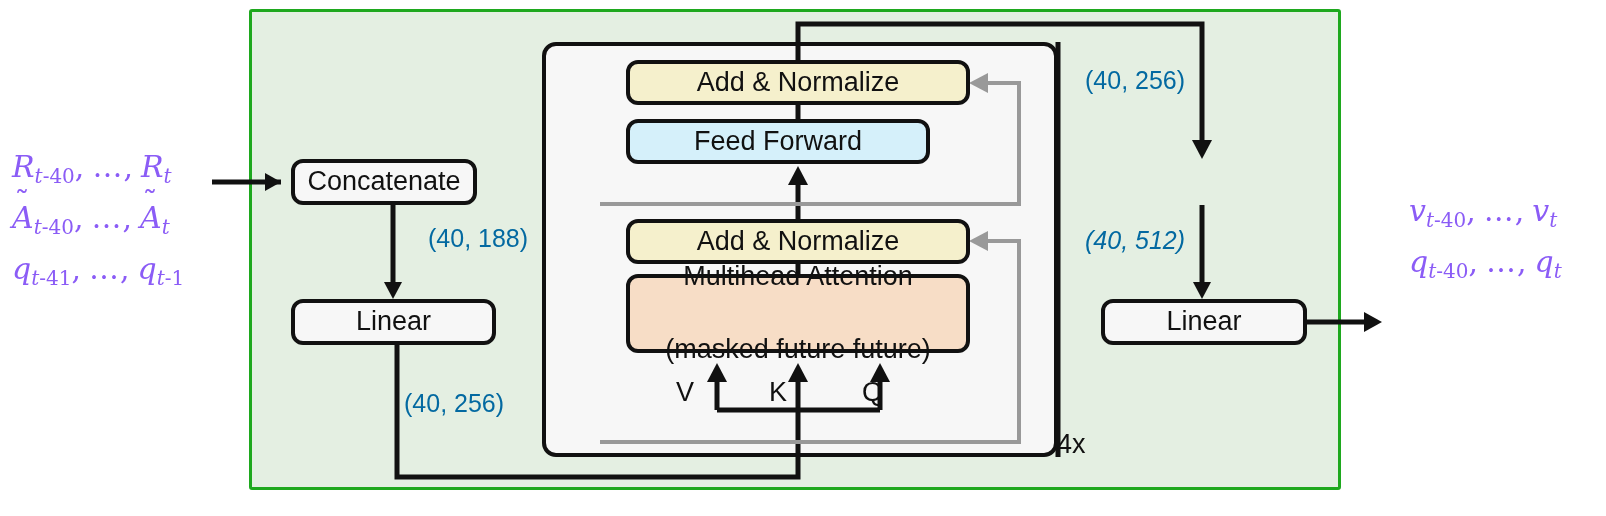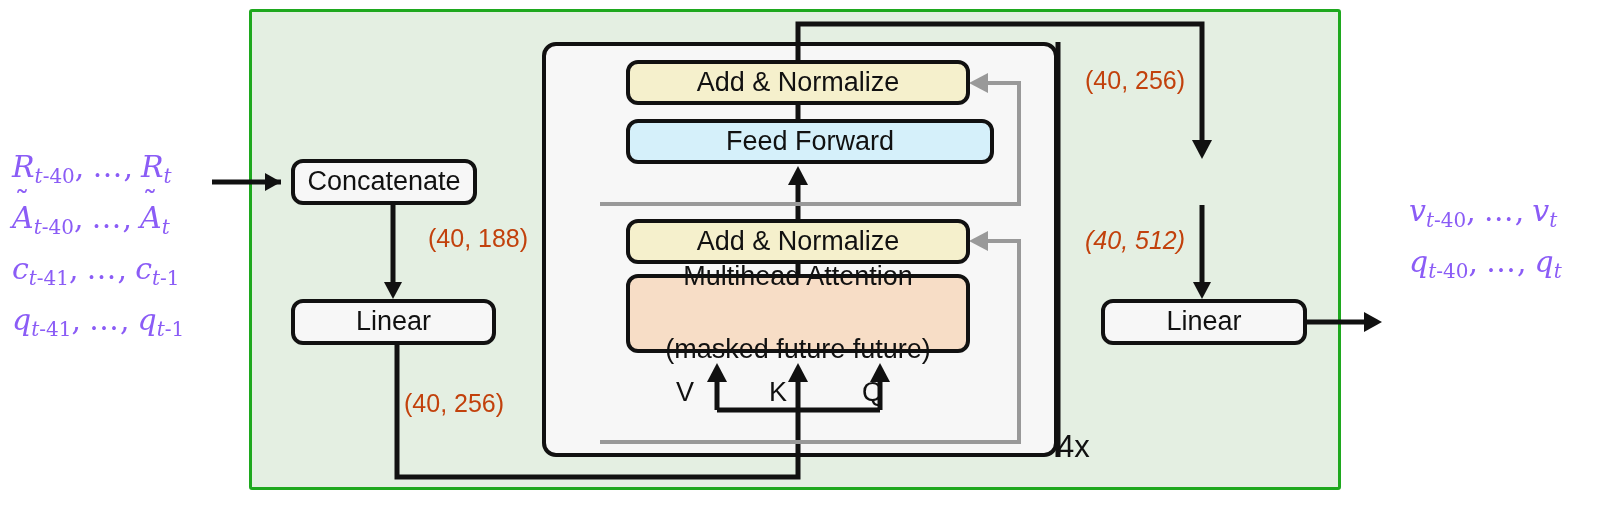--- a/index.html
+++ b/index.html
@@ -28,44 +28,44 @@
     text-align:center;color:#111111;font-size:27px;line-height:1.18;
     background:#f7f7f7;
   }
   .node.yellow{background:#f5f0cc;}
   .node.blue{background:#d5f0fa;}
   .node.peach{background:#f7ddc6;gap:41px;}
 
   #n-concat{left:291px;top:159px;width:186px;height:46px;}
   #n-linear-left{left:291px;top:299px;width:205px;height:46px;}
   #n-addnorm-top{left:626px;top:60px;width:344px;height:45px;}
-  #n-feedforward{left:626px;top:119px;width:368px;height:45px;}
+  #n-feedforward{left:626px;top:119px;width:304px;height:45px;}
   #n-addnorm-bot{left:626px;top:219px;width:344px;height:45px;}
   #n-attention{left:626px;top:274px;width:344px;height:79px;
       flex-direction:column;justify-content:center;}
   #n-rnn{left:1101px;top:159px;width:201px;height:46px;}
   #n-linear-right{left:1101px;top:299px;width:206px;height:46px;}
 
   
   .math-col{position:absolute;font-family:"DejaVu Serif",serif;color:#8b5cf6;}
   #inputs{left:12px;top:146px;width:215px;}
   #outputs{left:1369px;top:190px;width:230px;margin-left:40px;}
   .math-line{font-size:30px;line-height:41px;white-space:nowrap;font-style:italic;}
   .math-line .up{font-style:normal;}
   .sub{font-size:20px;vertical-align:-0.30em;font-style:italic;}
   .sub .up{font-style:normal;}
   .ell{font-style:normal;letter-spacing:1px;}
 
   
-  .dim{position:absolute;color:#c2410c;font-size:25px;white-space:nowrap;}
+  .dim{position:absolute;color:#0369a1;font-size:25px;white-space:nowrap;}
   #dim-40-188{left:404px;top:224px;margin-left:24px;}
   #dim-40-256-left{left:404px;top:389px;}
   #dim-40-256-top{left:1085px;top:66px;}
   #dim-40-512{left:1085px;top:226px;font-style:italic;}
-  #lbl-4x{position:absolute;left:1057px;top:429px;color:#111;font-size:31px;}
+  #lbl-4x{position:absolute;left:1057px;top:429px;color:#111;font-size:27px;}
 
   
   .vkq{position:absolute;color:#111;font-size:27px;}
   #lbl-v{left:676px;top:377px;}
   #lbl-k{left:769px;top:377px;}
   #lbl-q{left:862px;top:377px;}
 
   
   .wires{position:absolute;left:0;top:0;width:1606px;height:516px;
          pointer-events:none;}
@@ -164,21 +164,20 @@
 
   <div class="dim" id="dim-40-188">(40, 188)</div>
   <div class="dim" id="dim-40-256-left">(40, 256)</div>
   <div class="dim" id="dim-40-256-top">(40, 256)</div>
   <div class="dim" id="dim-40-512">(40, 512)</div>
   <div id="lbl-4x">4x</div>
 
   <div class="math-col" id="inputs">
       <div class="math-line">R<span class="sub">t<span class="up">-40</span></span><span class="ell">, …, </span>R<span class="sub">t</span></div>
       <div class="math-line"><span style="position:relative;">A<span style="position:absolute;left:50%;top:-0.62em;transform:translateX(-55%);font-style:normal;">˜</span></span><span class="sub">t<span class="up">-40</span></span><span class="ell">, …, </span><span style="position:relative;">A<span style="position:absolute;left:50%;top:-0.62em;transform:translateX(-55%);font-style:normal;">˜</span></span><span class="sub">t</span></div>
-      <div class="math-line">c<span class="sub">t<span class="up">-41</span></span><span class="ell">, …, </span>c<span class="sub">t<span class="up">-1</span></span></div>
       <div class="math-line">q<span class="sub">t<span class="up">-41</span></span><span class="ell">, …, </span>q<span class="sub">t<span class="up">-1</span></span></div>
     </div>
   <div class="math-col" id="outputs">
       <div class="math-line">v<span class="sub">t<span class="up">-40</span></span><span class="ell">, …, </span>v<span class="sub">t</span></div>
       <div class="math-line">q<span class="sub">t<span class="up">-40</span></span><span class="ell">, …, </span>q<span class="sub">t</span></div>
     </div>
 
 </div>
 
 </body></html>

